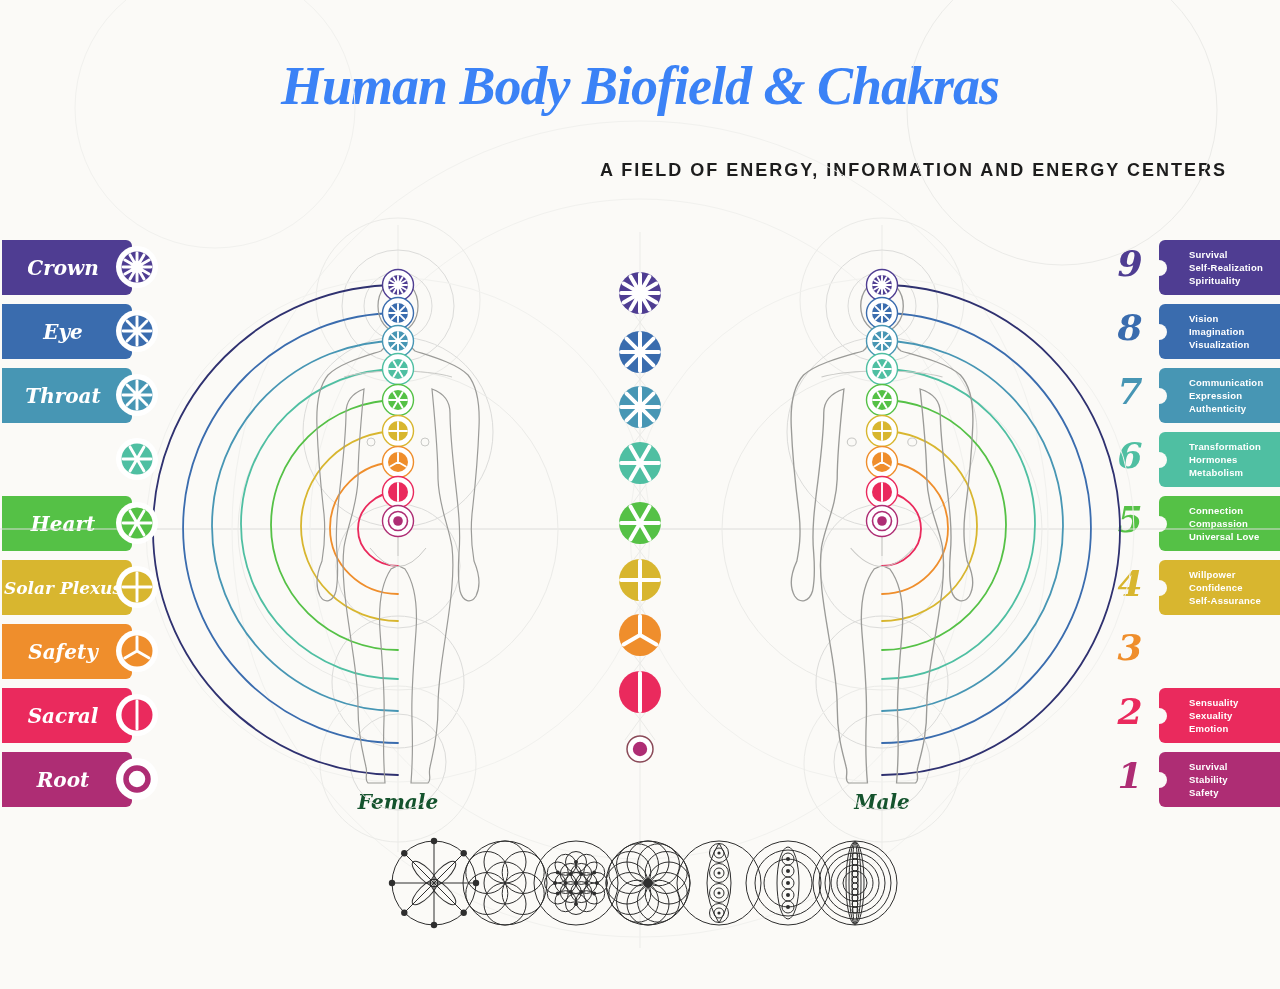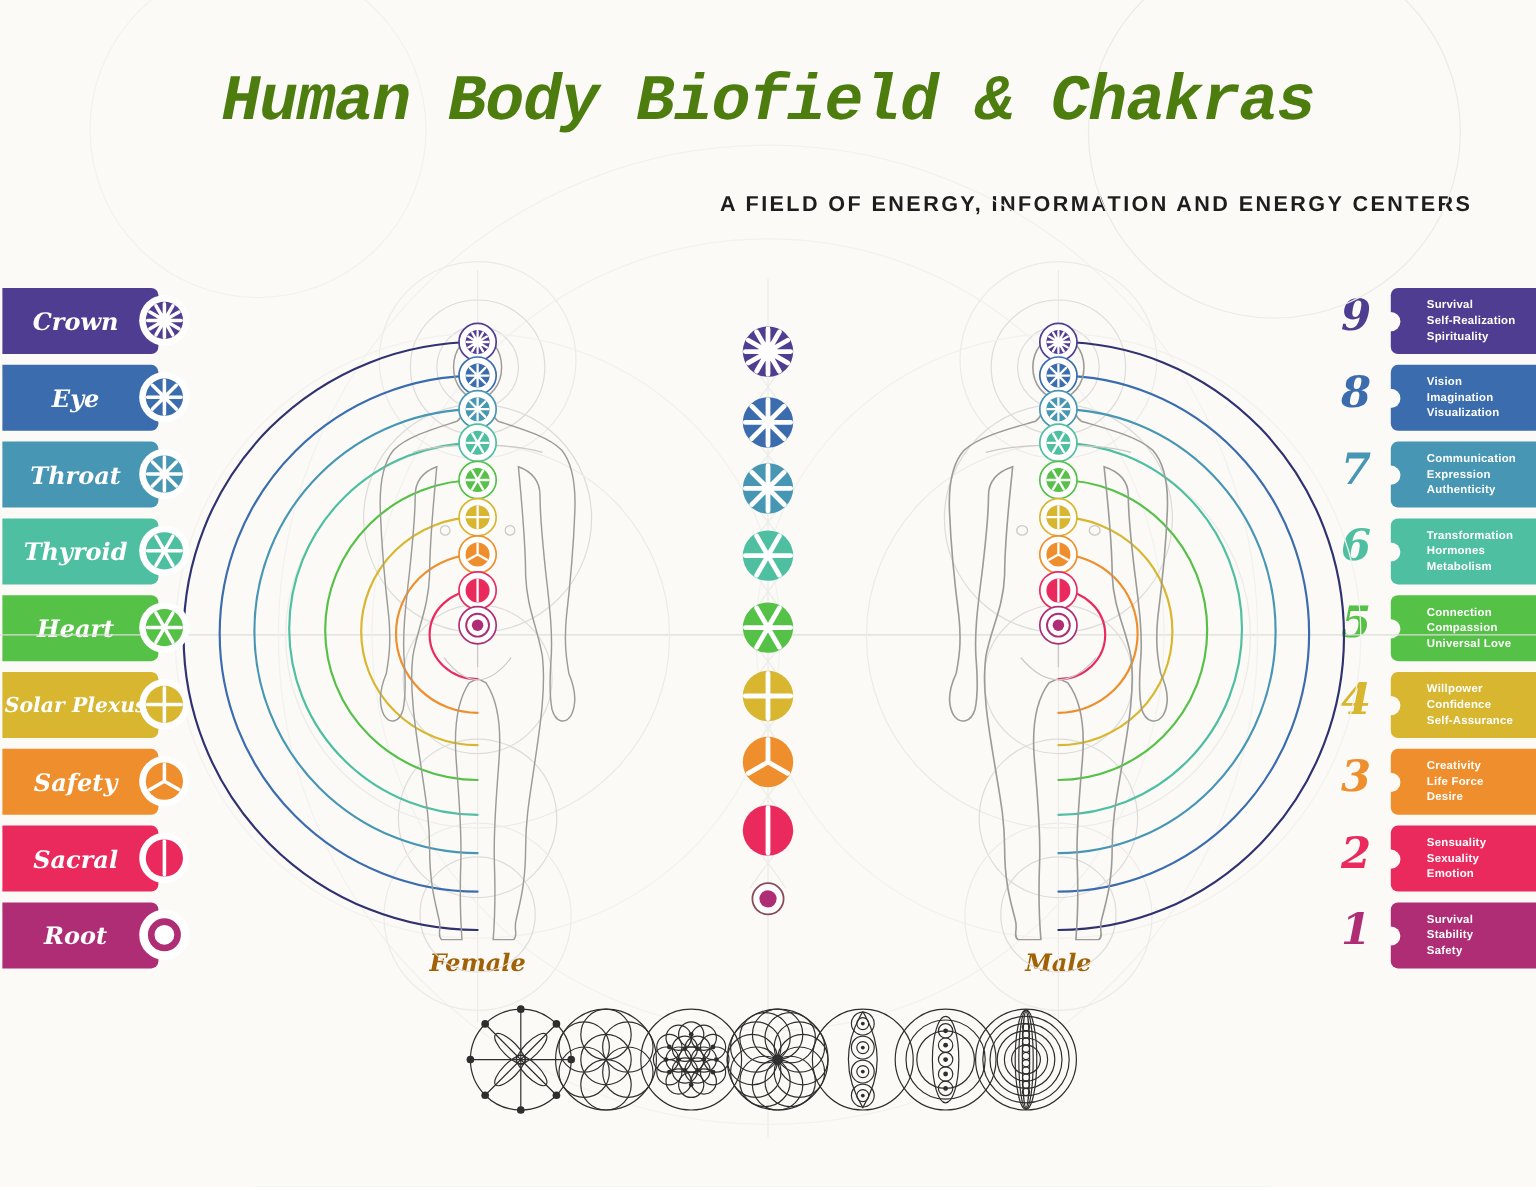--- a/index.html
+++ b/index.html
@@ -1,34 +1,34 @@
 <!DOCTYPE html>
 <html style="--c-0: #4f3d92; --c-1: #3a6cae; --c-2: #4796b4; --c-3: #4fbfa2; --c-4: #55c146; --c-5: #d8b62f; --c-6: #ef8e2c; --c-7: #ea2a5d; --c-8: #ae2d74; --r-0: #2f3170; --r-1: #3a6cae; --r-2: #4796b4; --r-3: #4fbfa2; --r-4: #55c146; --r-5: #d8b62f; --r-6: #ef8e2c; --r-7: #ea2a5d;"><head>
 <meta charset="utf-8">
 <style>
   html,body{margin:0;padding:0;background:#e8e8e8;}
   .canvas{position:relative;width:1280px;height:989px;background:#fbfaf7;overflow:hidden;
           font-family:"Liberation Sans",sans-serif;}
   .title{position:absolute;top:58px;left:0;width:1280px;text-align:center;
-         font-family:Liberation Mono, monospace;font-style:italic;font-weight:700;
-         font-size:54px;line-height:1.05;color:#4d7c0f;letter-spacing:-1px;}
+         font-family:Liberation Serif, serif;font-style:italic;font-weight:700;
+         font-size:54px;line-height:1.05;color:#3b82f6;letter-spacing:-1px;}
   .subtitle{position:absolute;top:160px;left:0;width:1227px;text-align:right;
             font-weight:700;font-size:18px;letter-spacing:2px;color:#1d1d1d;}
   .script{font-family:"DejaVu Serif",serif;font-style:italic;font-weight:700;}
   .band-l{position:absolute;left:2px;width:130px;height:55px;border-radius:0 6px 6px 0;
           display:flex;align-items:center;justify-content:center;}
   .band-l .lbl{color:#fff;font-size:20px;padding-right:8px;white-space:nowrap;}
   .band-r{position:absolute;left:1159px;width:121px;height:55px;border-radius:6px 0 0 6px;
           display:flex;align-items:center;}
   .band-r::before{content:"";position:absolute;left:-8px;top:50%;margin-top:-8px;
           width:16px;height:16px;border-radius:50%;background:#fbfaf7;}
   .traits{padding-left:30px;color:#fff;font-size:9.5px;font-weight:700;line-height:13px;
           letter-spacing:.2px;}
   .num{position:absolute;left:1104px;width:52px;text-align:center;font-size:36px;}
-  .figlabel{position:absolute;top:790px;width:120px;text-align:center;font-size:20px;color:#a16207;}
+  .figlabel{position:absolute;top:790px;width:120px;text-align:center;font-size:20px;color:#14532d;}
   .scene{position:absolute;left:0;top:0;pointer-events:none;}
   .sp{stroke:#fff;stroke-width:1.9;stroke-linecap:round;fill:none;}
   .disc{fill:currentColor;}
   .bg{stroke:#dcdcda;fill:none;stroke-width:1;}
   .bg2{stroke:#ebebe8;fill:none;stroke-width:1;}
   .bg3{stroke:#f1f1ee;fill:none;stroke-width:1;}
   .body{stroke:#9b9b98;fill:none;stroke-width:1.2;}
   .bodylight{stroke:#c9c9c6;fill:none;stroke-width:1;}
   .ring{fill:none;stroke-width:1.8;stroke-linecap:round;}
   .geo{stroke:#2e2e2e;fill:none;stroke-width:1;}
@@ -44,23 +44,20 @@
 
   <div class="band-l" style="top:240px;background:var(--c-0)">
       <span class="lbl script">Crown</span>
     </div>
   <div class="band-l" style="top:304px;background:var(--c-1)">
       <span class="lbl script">Eye</span>
     </div>
   <div class="band-l" style="top:368px;background:var(--c-2)">
       <span class="lbl script">Throat</span>
     </div>
-  <div class="band-l" style="top:432px;background:var(--c-3)">
-      <span class="lbl script">Thyroid</span>
-    </div>
   <div class="band-l" style="top:496px;background:var(--c-4)">
       <span class="lbl script">Heart</span>
     </div>
   <div class="band-l" style="top:560px;background:var(--c-5)">
       <span class="lbl script" style="font-size:17px">Solar Plexus</span>
     </div>
   <div class="band-l" style="top:624px;background:var(--c-6)">
       <span class="lbl script">Safety</span>
     </div>
   <div class="band-l" style="top:688px;background:var(--c-7)">
@@ -113,27 +110,20 @@
         <div>Connection</div>
         <div>Compassion</div>
         <div>Universal Love</div>
       </div>
     </div>
   <div class="band-r" style="top:560px;background:var(--c-5)">
       <div class="traits">
         <div>Willpower</div>
         <div>Confidence</div>
         <div>Self-Assurance</div>
-      </div>
-    </div>
-  <div class="band-r" style="top:624px;background:var(--c-6)">
-      <div class="traits">
-        <div>Creativity</div>
-        <div>Life Force</div>
-        <div>Desire</div>
       </div>
     </div>
   <div class="band-r" style="top:752px;background:var(--c-8)">
       <div class="traits">
         <div>Survival</div>
         <div>Stability</div>
         <div>Safety</div>
       </div>
     </div>
   <div class="band-r" style="top:688px;background:var(--c-7)">

